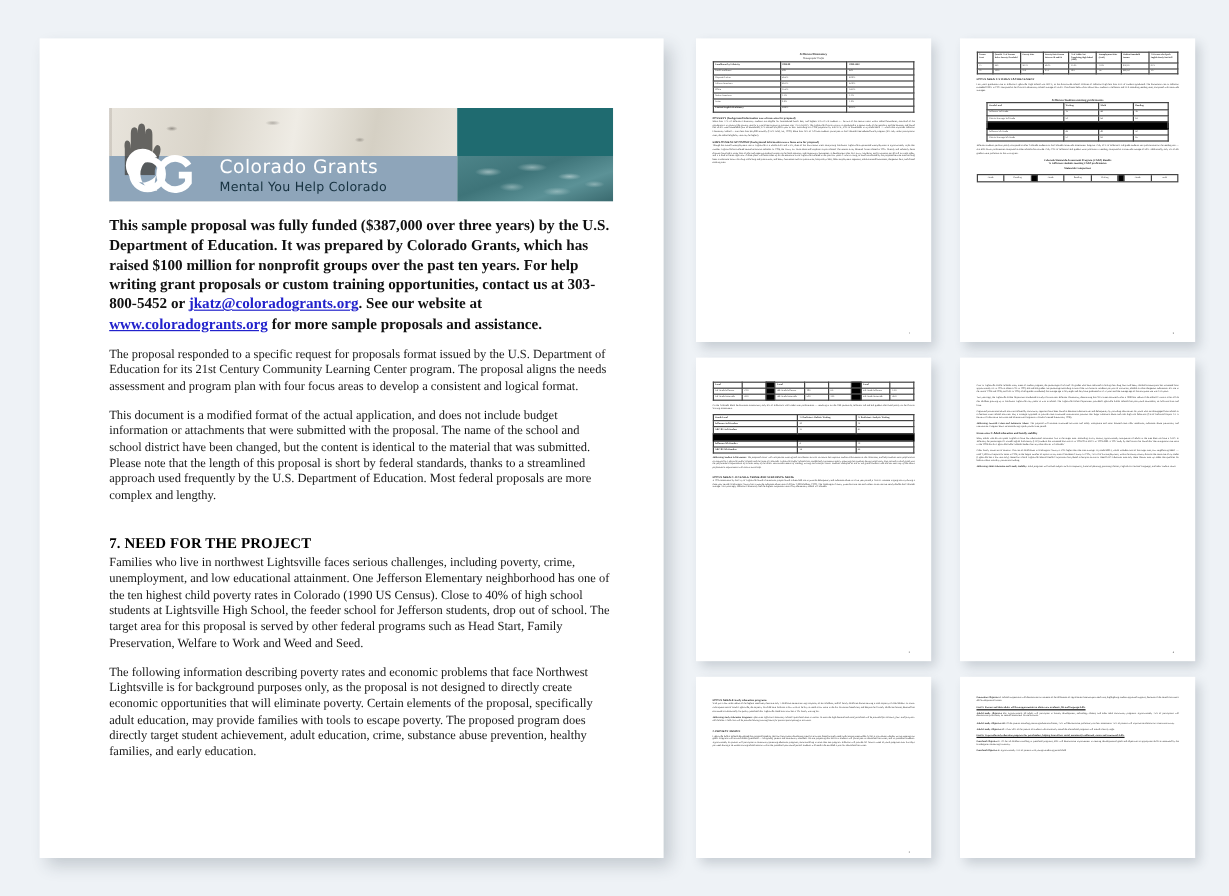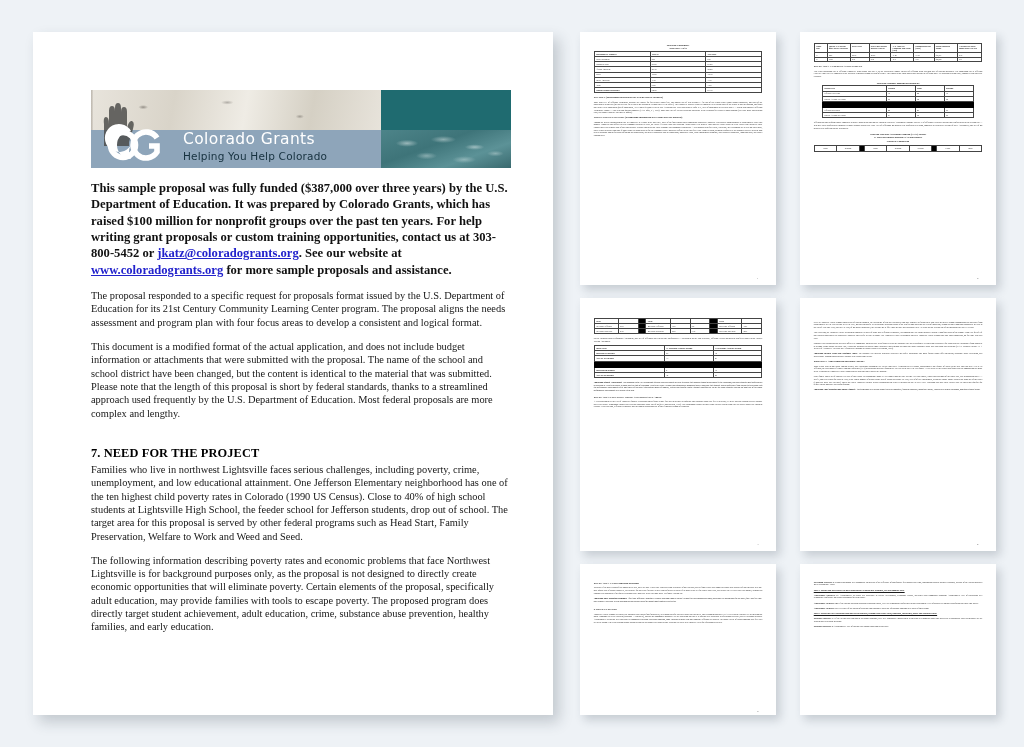--- a/index.html
+++ b/index.html
@@ -160,21 +160,21 @@
         </svg>
 
         <svg class="banner-logo" viewBox="0 0 80 46">
           <path d="M30 23 A14 14 0 1 1 30 9 A10.5 10.5 0 1 0 30 37 A14 14 0 0 1 30 23 Z" fill="#ffffff"></path>
           <circle cx="22" cy="23" r="12.5" fill="none" stroke="#ffffff" stroke-width="5.6"></circle>
           <path d="M56 16 A13 13 0 1 0 56 30 L56 24 L48 24" fill="none" stroke="#ffffff" stroke-width="5.6"></path>
         </svg>
 
         <div class="banner-text">
           <div class="banner-title">Colorado Grants</div>
-          <div class="banner-sub">Helping You Help Colorado</div>
+          <div class="banner-sub">Mental You Help Colorado</div>
         </div>
       </div>
 
       <div class="intro-bold">
         <span>This sample proposal was fully funded ($387,000 over three years) by the U.S. Department of Education. It was prepared by Colorado Grants, which has raised $100 million for nonprofit groups over the past ten years. For help writing grant proposals or custom training opportunities, contact us at 303-800-5452 or </span><a href="#">jkatz@coloradogrants.org</a><span>. See our website at </span><a href="#">www.coloradogrants.org</a><span> for more sample proposals and assistance.</span>
       </div>
 
       <p class="body">The proposal responded to a specific request for proposals format issued by the U.S. Department of Education for its 21st Century Community Learning Center program. The proposal aligns the needs assessment and program plan with four focus areas to develop a consistent and logical format.</p>
       <p class="body">This document is a modified format of the actual application, and does not include budget information or attachments that were submitted with the proposal. The name of the school and school district have been changed, but the content is identical to the material that was submitted. Please note that the length of this proposal is short by federal standards, thanks to a streamlined approach used frequently by the U.S. Department of Education. Most federal proposals are more complex and lengthy.</p>
 

